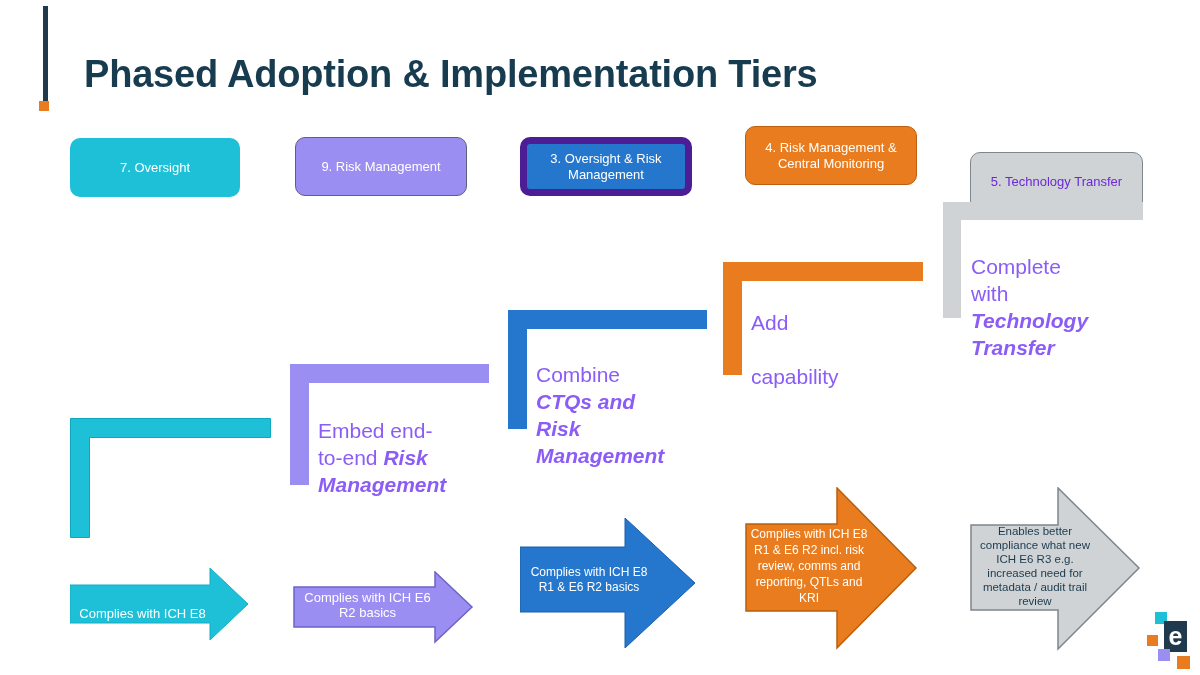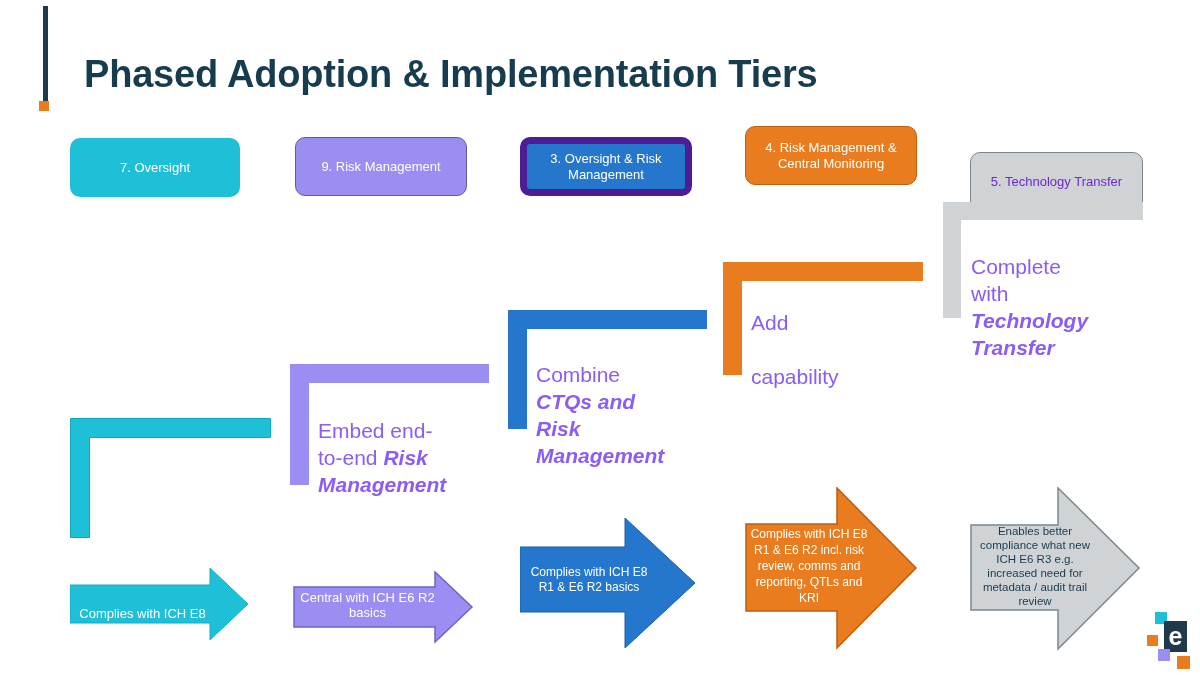--- a/index.html
+++ b/index.html
@@ -109,21 +109,21 @@
     <polygon points="1,37 92,37 92,1 171,81 92,161 92,124 1,124" fill="#E87C1E" stroke="#B85F0D" stroke-width="1.5"></polygon>
   </svg>
   <svg class="abs" style="left:970px;top:487px;" width="171" height="164">
     <polygon points="1,38 88,38 88,1 169,81 88,162 88,123 1,123" fill="#CFD3D6" stroke="#7E868D" stroke-width="1.5"></polygon>
   </svg>
 
   <div class="arrow-label al1">
     <span>Complies with ICH E8 R1 basics</span>
   </div>
   <div class="arrow-label al2">
-    <span>Central with ICH E6 R2 basics</span>
+    <span>Complies with ICH E6 R2 basics</span>
   </div>
   <div class="arrow-label al3">
     <span>Complies with ICH E8 R1 &amp; E6 R2 basics</span>
   </div>
   <div class="arrow-label al4">
     <span>Complies with ICH E8 R1 &amp; E6 R2 incl. risk review, comms and reporting, QTLs and KRI</span>
   </div>
   <div class="arrow-label al5">
     <span>Enables better compliance what new ICH E6 R3 e.g. increased need for metadata / audit trail review</span>
   </div>

